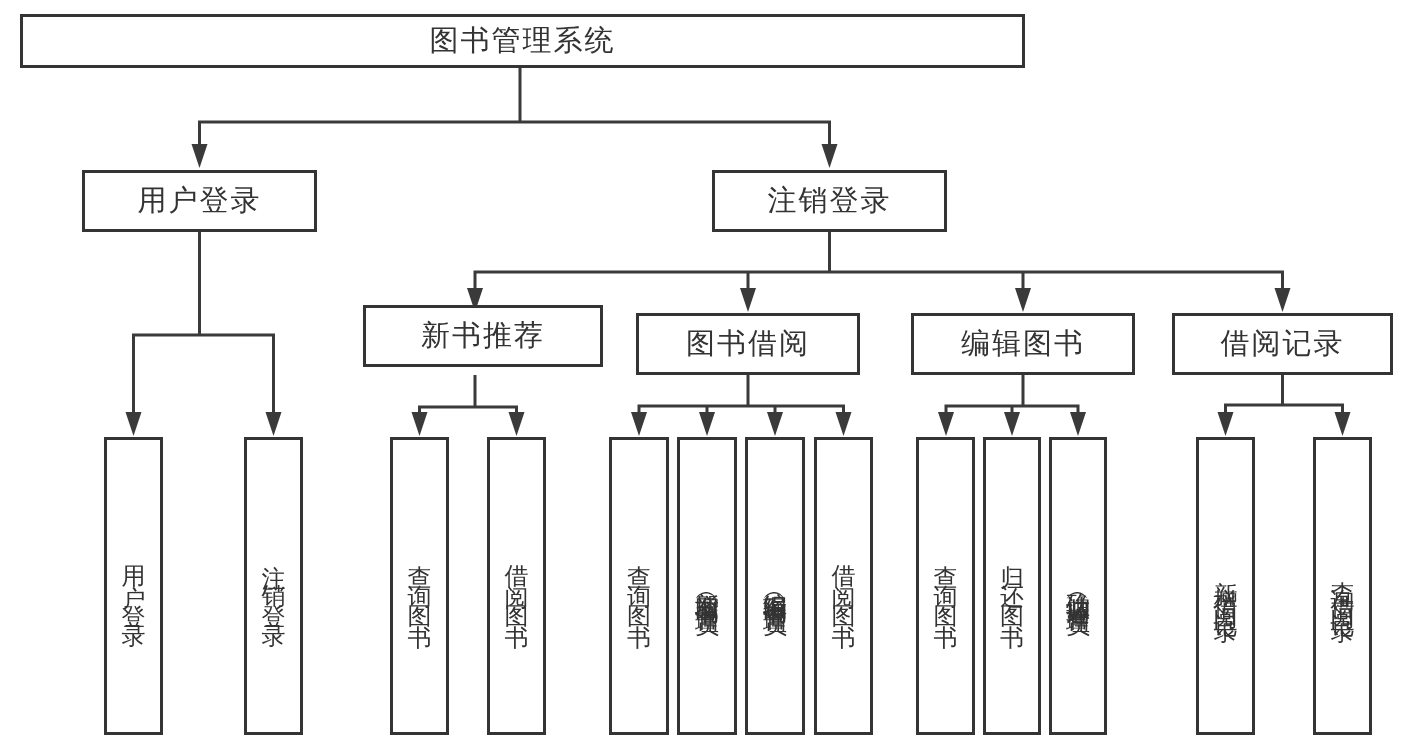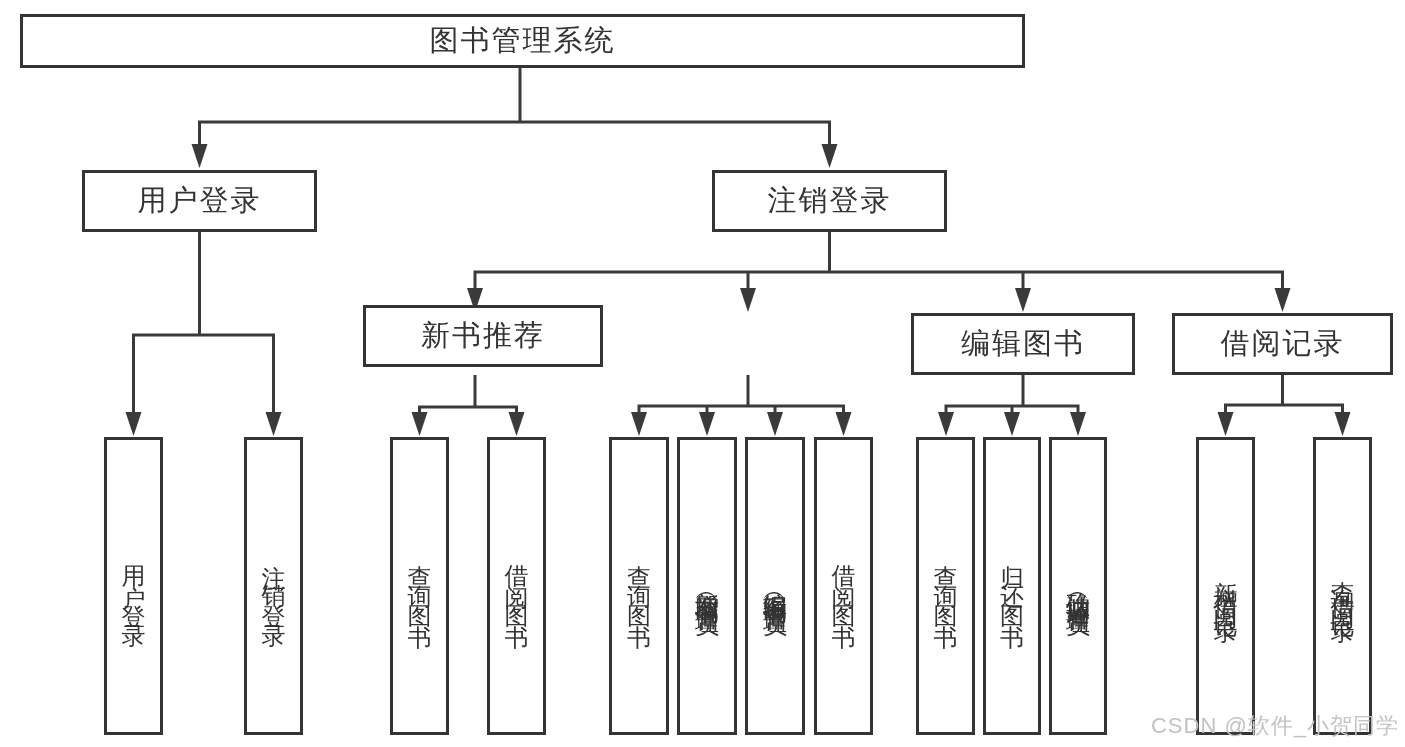--- a/index.html
+++ b/index.html
@@ -113,20 +113,23 @@
   </div>
 
   <div class="box" style="left:712px;top:170px;width:235px;height:62px;">
     <span class="h-label">注销登录</span>
   </div>
 
   <div class="box" style="left:363px;top:305px;width:240px;height:62px;">
     <span class="h-label">新书推荐</span>
   </div>
 
+  <div class="box" style="left:636px;top:313px;width:224px;height:62px;">
+    <span class="h-label">图书借阅</span>
+  </div>
 
   <div class="box" style="left:911px;top:313px;width:224px;height:62px;">
     <span class="h-label">编辑图书</span>
   </div>
 
   <div class="box" style="left:1172px;top:313px;width:221px;height:62px;">
     <span class="h-label">借阅记录</span>
   </div>
 
   <div class="box leaf" style="left:104px;">
@@ -174,14 +177,13 @@
   </div>
 
   <div class="box leaf" style="left:1196px;">
     <span class="vtext sp-mid">新增借阅记录</span>
   </div>
 
   <div class="box leaf" style="left:1313px;">
     <span class="vtext sp-mid">查询借阅记录</span>
   </div>
 
-  <div class="watermark">CSDN @软件_小贺同学</div>
 </div>
 
 </body></html>

